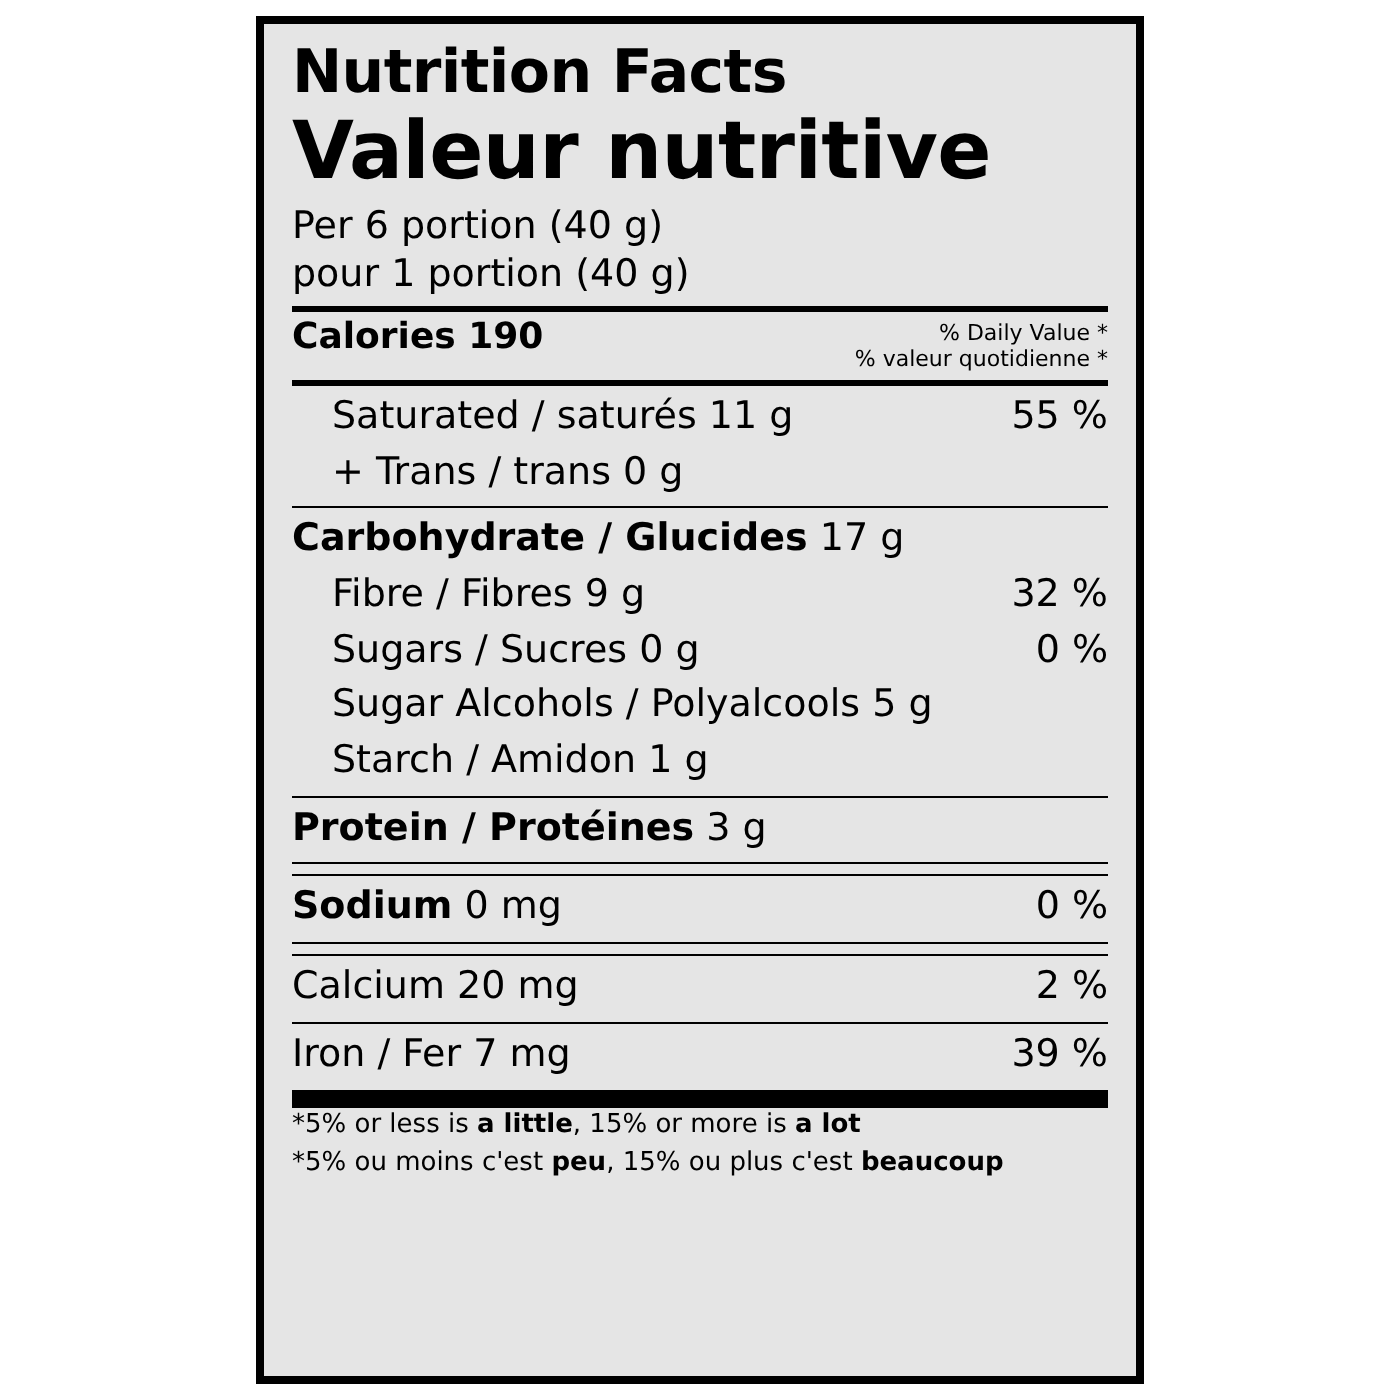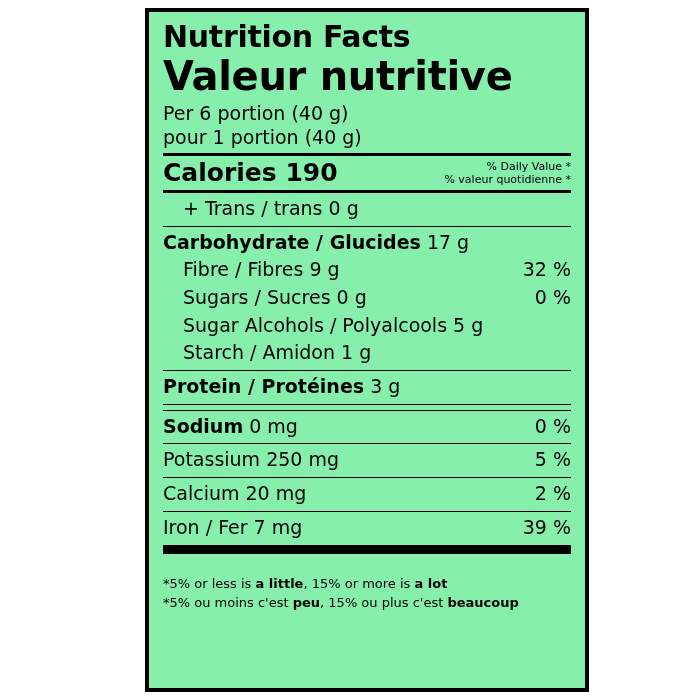--- a/index.html
+++ b/index.html
@@ -15,23 +15,22 @@
     overflow: hidden;
   }
   .panel {
     position: absolute;
     left: 128px;
     top: 8px;
     width: 444px;
     height: 684px;
     border: 4px solid #000;
     box-sizing: border-box;
-    background: #86efac;
+    background: #e5e5e5;
     padding: 8px 14px 6px 14px;
-    margin-left: 17px;
   }
   .title-en {
     font-size: 30px;
     font-weight: bold;
     line-height: 1.13;
     letter-spacing: -0.3px;
   }
   .title-fr {
     font-size: 40px;
     font-weight: bold;
@@ -67,33 +66,33 @@
   .row .right { white-space: nowrap; text-align: right; }
   .b { font-weight: bold; }
   .indent { padding-left: 20px; }
   .cal-row {
     display: flex;
     align-items: flex-start;
     justify-content: space-between;
     padding-top: 2px;
   }
   .cal-label {
-    font-size: 25px;
+    font-size: 18px;
     font-weight: bold;
   }
   .dv-head {
     text-align: right;
     font-size: 11px;
     line-height: 1.25;
     padding-top: 2px;
   }
   .footnote {
     font-size: 13px;
     line-height: 1.45;
-    padding-top: 21px;
+    padding-top: 0;
   }
   .footnote b { font-weight: bold; }
   .spacer-2 { height: 2px; }
 </style>
 </head>
 <body>
 
 <div class="panel">
 
   <div class="title-en">Nutrition Facts</div>
@@ -109,20 +108,24 @@
     <div class="dv-head">
       <div>% Daily Value *</div>
       <div>% valeur quotidienne *</div>
     </div>
   </div>
 
   <div class="rule-med"></div>
   <div class="spacer-2"></div>
 
 
+  <div class="row">
+    <div class="left indent"><span>Saturated / saturés</span> <span>11 g</span></div>
+    <div class="right">55 %</div>
+  </div>
 
   <div class="row">
     <div class="left indent"><span>+ Trans / trans</span> <span>0 g</span></div>
     <div class="right"></div>
   </div>
 
   <div class="rule-thin"></div>
   <div class="spacer-2"></div>
 
   <div class="row">
@@ -166,24 +169,20 @@
   <div class="spacer-2"></div>
 
   <div class="row">
     <div class="left"><span class="b">Sodium</span> <span>0 mg</span></div>
     <div class="right">0 %</div>
   </div>
 
   <div class="rule-thin"></div>
   <div class="spacer-2"></div>
 
-  <div class="row">
-    <div class="left"><span>Potassium</span> <span>250 mg</span></div>
-    <div class="right">5 %</div>
-  </div>
 
   <div class="rule-thin"></div>
   <div class="spacer-2"></div>
 
   <div class="row">
     <div class="left"><span>Calcium</span> <span>20 mg</span></div>
     <div class="right">2 %</div>
   </div>
 
   <div class="rule-thin"></div>

